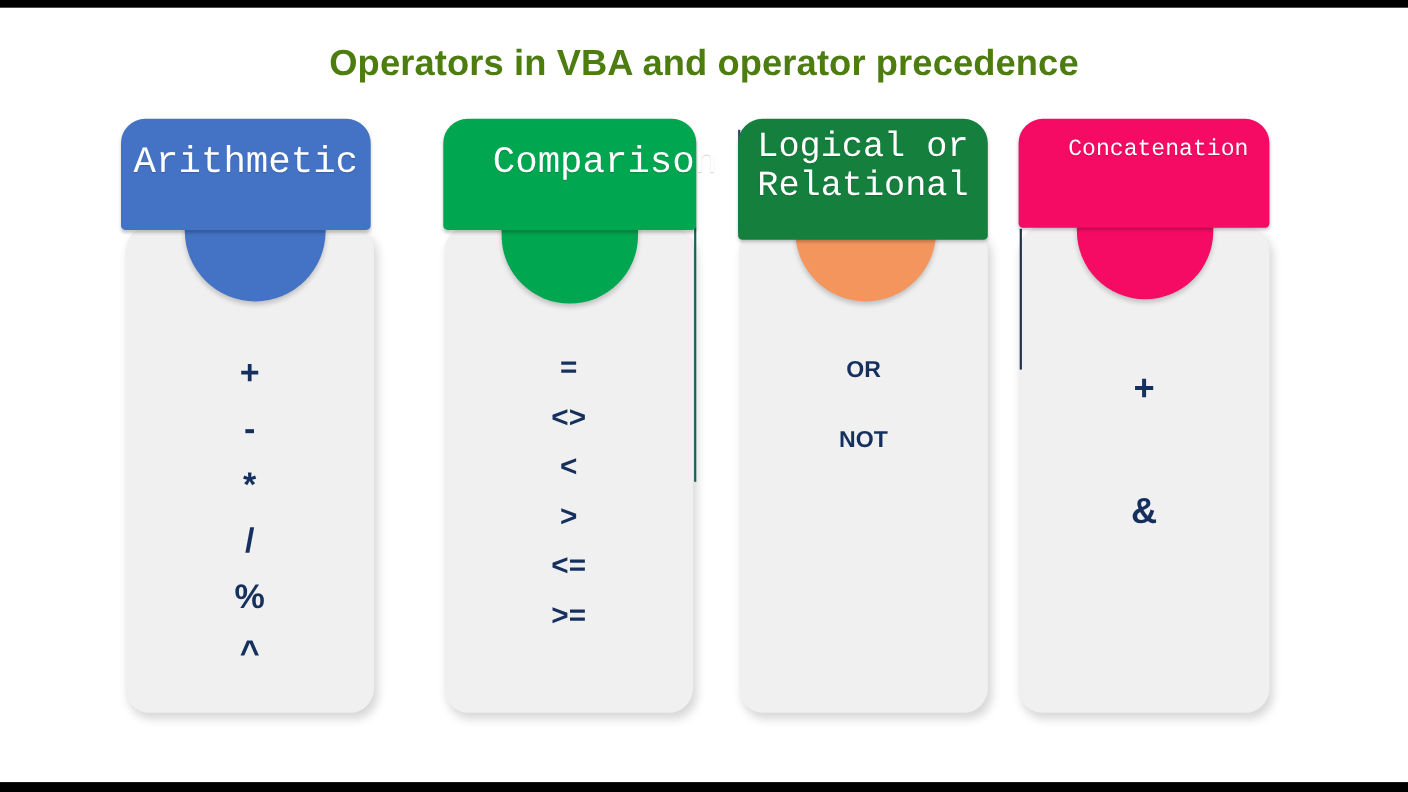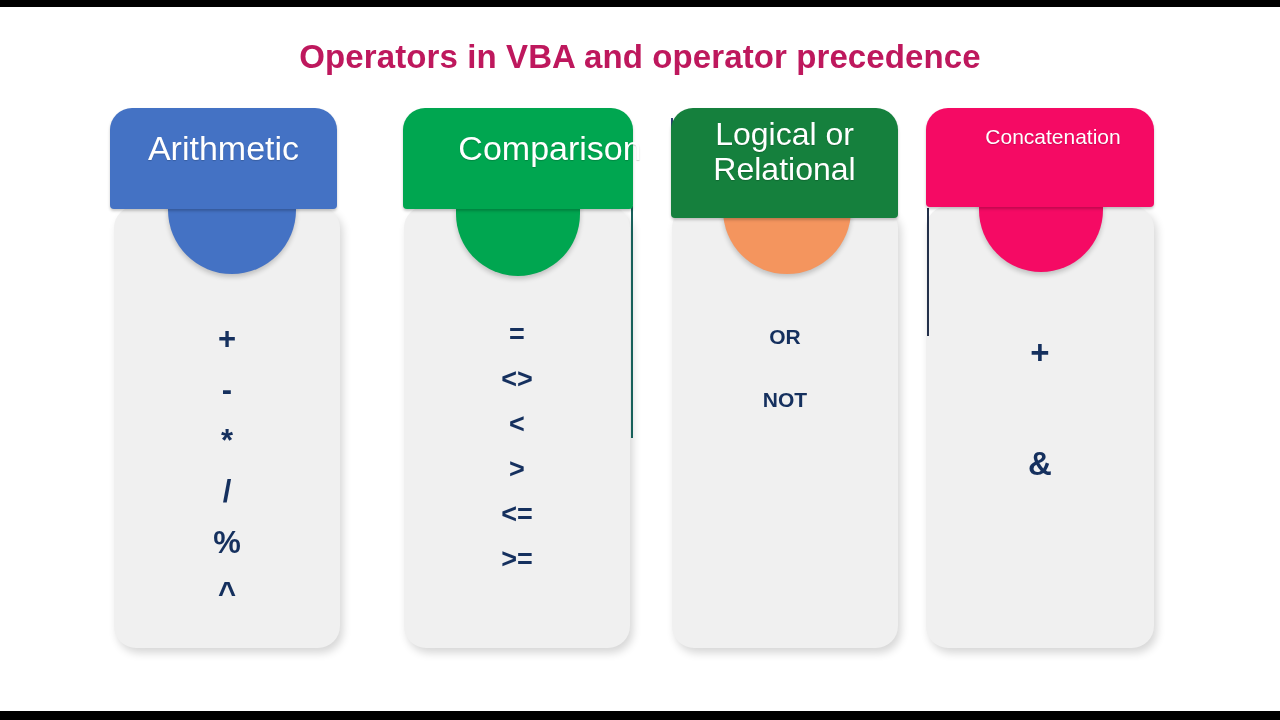--- a/index.html
+++ b/index.html
@@ -34,21 +34,21 @@
   
   #title {
     position: absolute;
     top: 38px;
     left: 0;
     width: 1280px;
     text-align: center;
     font-family: "Liberation Sans", sans-serif;
     font-size: 33px;
     font-weight: bold;
-    color: #be185d;
+    color: #4d7c0f;
     letter-spacing: 0.1px;
     white-space: nowrap;
   }
 
   
   .card {
     position: absolute;
     top: 108px;
   }
 
@@ -66,21 +66,21 @@
     box-shadow: 0 2px 3px rgba(0,0,0,0.22);
     overflow: visible;
   }
 
   .card-header .hdr-label {
     position: absolute;
     left: 0;
     width: 100%;
     text-align: center;
     color: #FFFFFF;
-    font-family: Liberation Sans, sans-serif;
+    font-family: Liberation Mono, monospace;
     font-weight: normal;
     line-height: 1.08;
     text-shadow: 0 1px 1px rgba(0,0,0,0.18);
     white-space: pre-line;
   }
 
   
   .tab {
     position: absolute;
     border-radius: 0 0 999px 999px;

